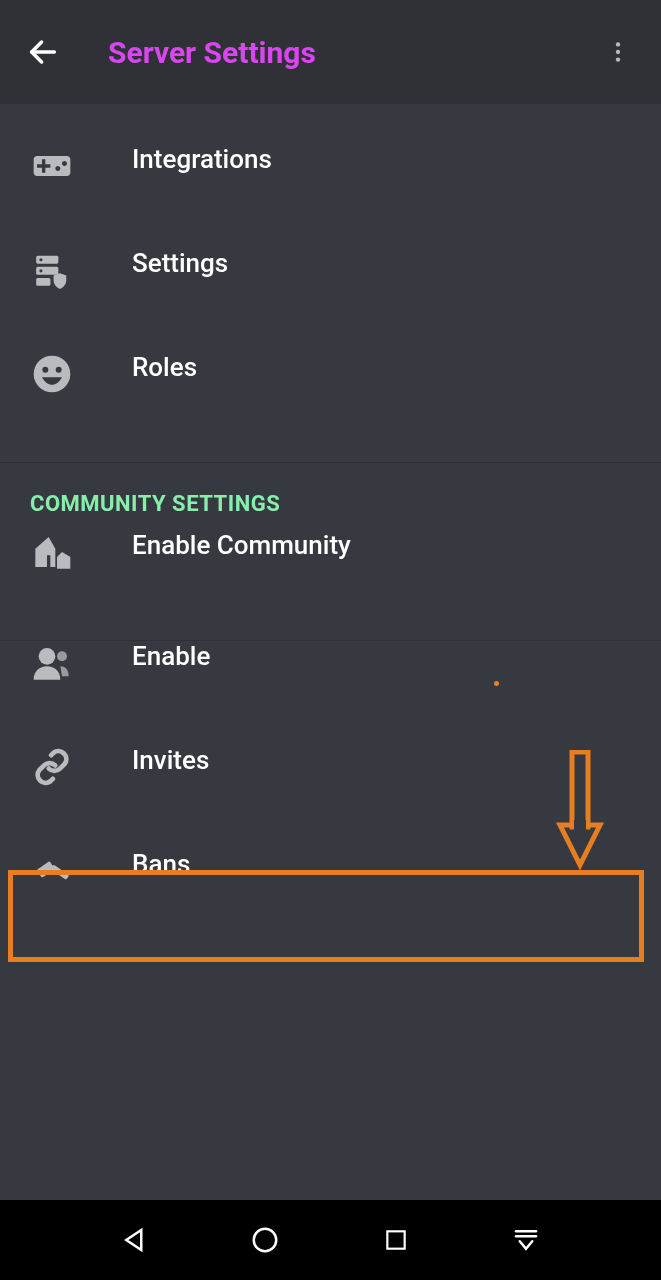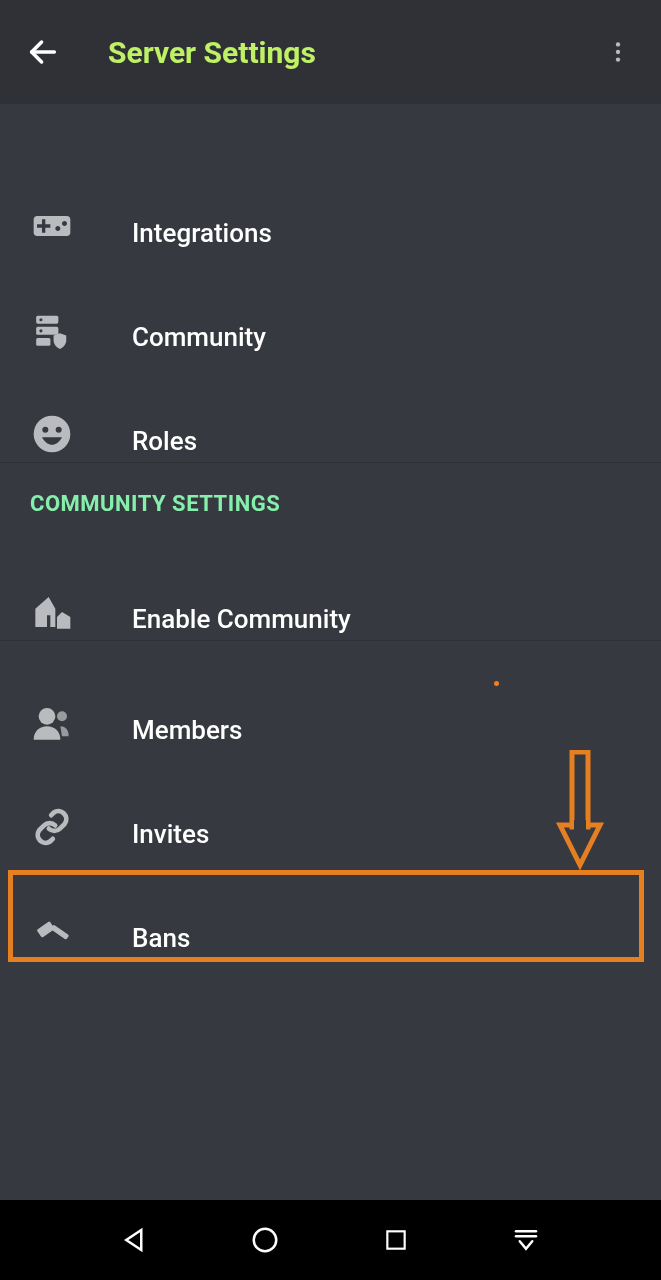--- a/index.html
+++ b/index.html
@@ -16,36 +16,36 @@
     display: flex;
     align-items: center;
     padding: 0 18px;
   }
   .back-btn {
     width: 50px; height: 50px;
     display: flex; align-items: center; justify-content: center;
     cursor: pointer;
   }
   .title {
-    color: #bef264;
+    color: #d946ef;
     font-size: 30px;
     font-weight: 700;
     margin-left: 40px;
     flex: 1;
   }
   .more-btn {
     width: 50px; height: 50px;
     display: flex; align-items: center; justify-content: center;
     cursor: pointer;
   }
   .content { background: #36393f; }
   .spacer-top { height: 40px; }
   .row {
     display: flex;
-    align-items: flex-end;
+    align-items: flex-start;
     height: 104px;
     padding-left: 30px;
     cursor: pointer;
     position: relative;
   }
   .row .icon {
     width: 44px; height: 44px;
     display: flex; align-items: center; justify-content: center;
   }
   .row-label {
@@ -144,21 +144,21 @@
     <span class="icon">
       <svg width="38" height="38" viewBox="0 0 24 24" fill="#b9bbbe">
           <rect x="2" y="3" width="14" height="5" rx="1"></rect>
           <rect x="2" y="10" width="14" height="5" rx="1"></rect>
           <rect x="2" y="17" width="9" height="5" rx="1"></rect>
           <circle cx="5" cy="5.5" r="1" fill="#36393f"></circle>
           <circle cx="5" cy="12.5" r="1" fill="#36393f"></circle>
           <path d="M17 14 l4 1.5 v3 c0 2.5-1.7 4.5-4 5.5 c-2.3-1-4-3-4-5.5 v-3 z"></path>
         </svg>
     </span>
-    <span class="row-label">Community</span>
+    <span class="row-label">Settings</span>
   </div>
 
   <div class="row">
     <span class="icon">
       <svg width="40" height="40" viewBox="0 0 24 24" fill="#b9bbbe">
           <circle cx="12" cy="12" r="11"></circle>
           <circle cx="8" cy="9.5" r="1.8" fill="#36393f"></circle>
           <circle cx="16" cy="9.5" r="1.8" fill="#36393f"></circle>
           <path d="M6 14 c1.5 3 4 4.5 6 4.5 s4.5-1.5 6-4.5 z" fill="#36393f"></path>
         </svg>
@@ -183,21 +183,21 @@
 
   <div class="row">
     <span class="icon">
       <svg width="40" height="40" viewBox="0 0 24 24" fill="#b9bbbe">
           <circle cx="9" cy="8" r="5"></circle>
           <path d="M1 22 c0-5 3.5-8 8-8 s8 3 8 8 z"></path>
           <circle cx="18" cy="8" r="3" opacity="0.75"></circle>
           <path d="M17 14 c3 0 5 2 5 6 h-4" opacity="0.75"></path>
         </svg>
     </span>
-    <span class="row-label">Members</span>
+    <span class="row-label">Enable</span>
     <span class="dot"></span>
   </div>
 
 
   <div class="row">
     <span class="icon">
       <svg width="38" height="38" viewBox="0 0 24 24" fill="none" stroke="#b9bbbe" stroke-width="3" stroke-linecap="round">
           <path d="M10 13a5 5 0 0 0 7 0l3-3a5 5 0 0 0-7-7l-1.5 1.5"></path>
           <path d="M14 11a5 5 0 0 0-7 0l-3 3a5 5 0 0 0 7 7l1.5-1.5"></path>
         </svg>

